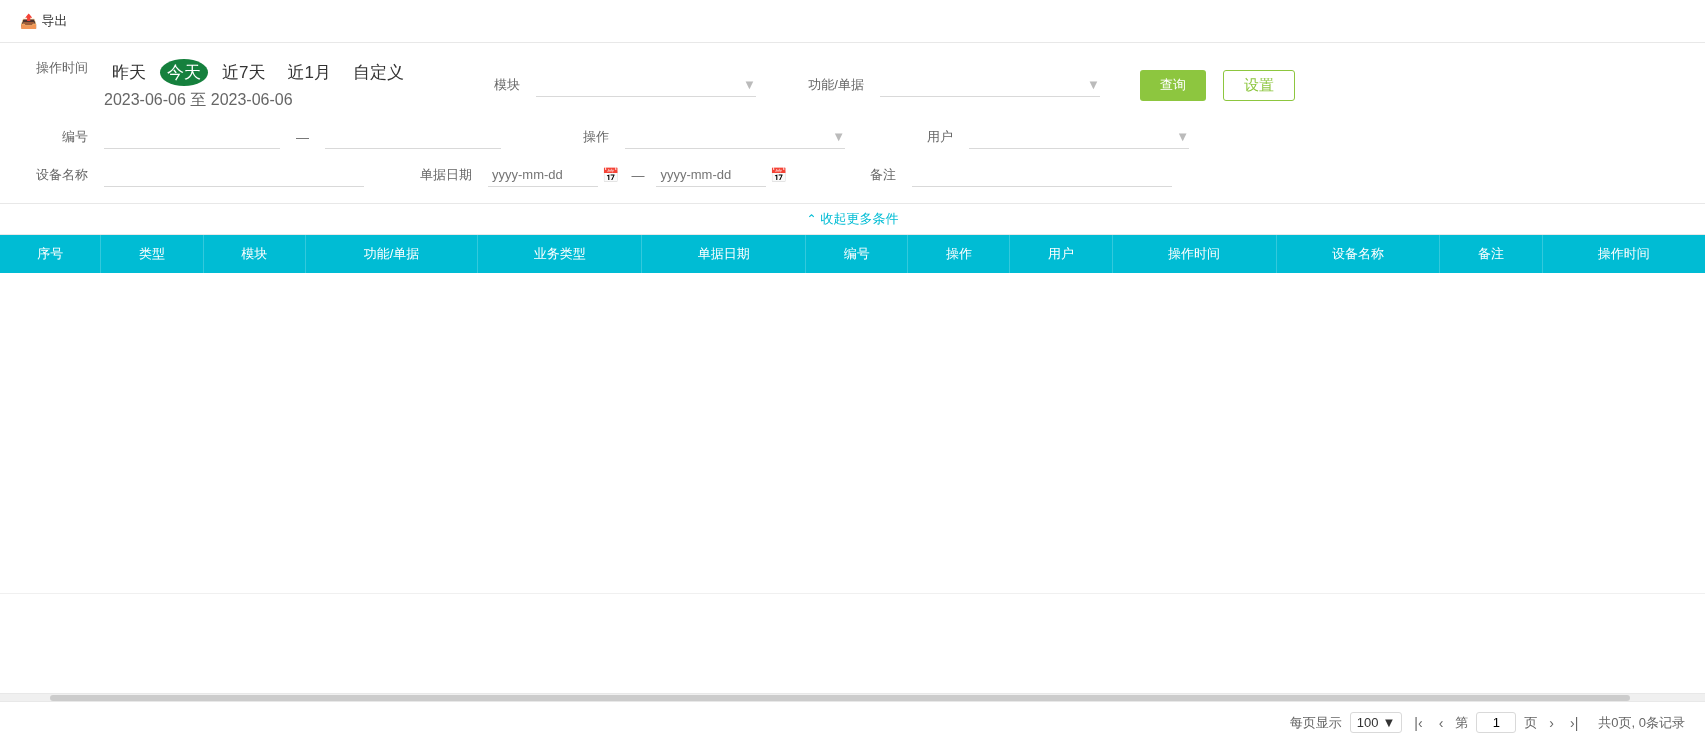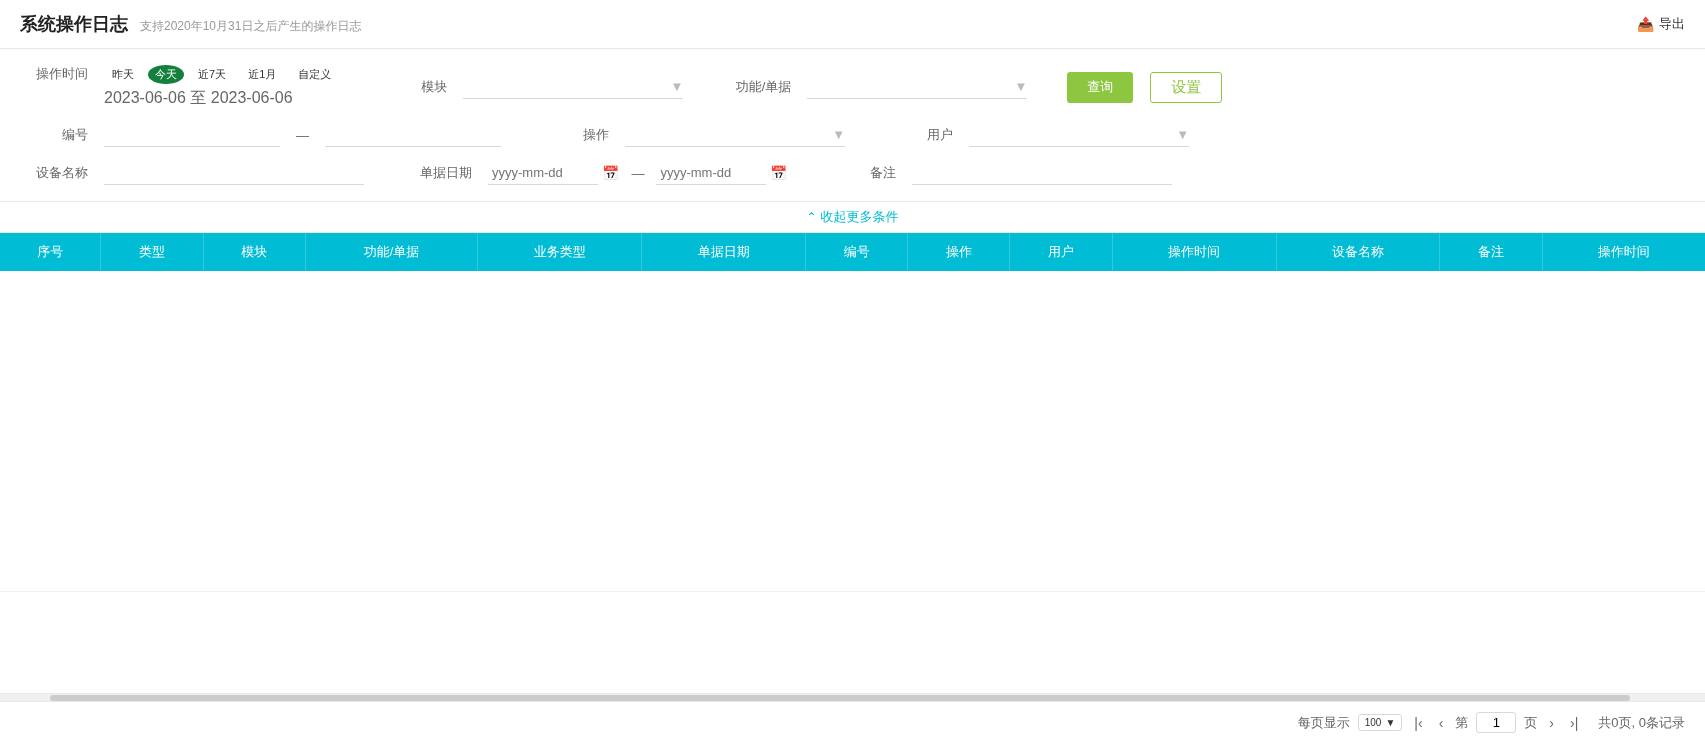--- a/index.html
+++ b/index.html
@@ -18,21 +18,21 @@
     
     .filter-area { background: #fff; padding: 16px 20px; border-bottom: 1px solid #e8e8e8; }
     .filter-row { display: flex; align-items: center; margin-bottom: 14px; gap: 0; }
     .filter-row:last-of-type { margin-bottom: 0; }
 
     .filter-label { color: #666; width: 68px; text-align: right; flex-shrink: 0; margin-right: 8px; }
 
     
     .time-filter-group { display: flex; flex-direction: column; }
     .time-buttons { display: flex; align-items: center; gap: 6px; }
-    .time-btn { padding: 2px 8px; border-radius: 3px; border: none; background: transparent; cursor: pointer; font-size: 11px; color: #333; }
+    .time-btn { padding: 2px 8px; border-radius: 3px; border: none; background: transparent; cursor: pointer; font-size: 17px; color: #333; }
     .time-btn.active { background: #15803d; color: #fff; border-radius: 50%; padding: 2px 7px; }
     .time-range { font-size: 16px; color: #666; margin-top: 4px; }
     .filter-select { display: flex; align-items: center; border-bottom: 1px solid #d9d9d9; padding: 4px 0; min-width: 220px; cursor: pointer; justify-content: space-between; }
     .filter-select span { color: #bbb; font-size: 13px; }
     .dropdown-arrow { color: #00bcd4; font-size: 12px; margin-left: 4px; }
 
     
     .filter-input { border: none; border-bottom: 1px solid #d9d9d9; outline: none; padding: 4px 0; font-size: 13px; color: #333; background: transparent; min-width: 160px; }
     .input-dash { margin: 0 8px; color: #666; }
 
@@ -63,38 +63,34 @@
     
     .empty-area { height: 320px; }
 
     
     .scrollbar-area { height: 8px; background: #f0f0f0; border-top: 1px solid #e8e8e8; position: relative; overflow: hidden; }
     .scrollbar-thumb { height: 6px; background: #ccc; border-radius: 3px; width: 1580px; position: absolute; left: 50px; top: 1px; }
 
     
     .pagination-bar { background: #fff; padding: 10px 20px; display: flex; align-items: center; justify-content: flex-end; gap: 8px; border-top: 1px solid #e8e8e8; font-size: 13px; }
     .per-page-label { color: #666; }
-    .per-page-select { border: 1px solid #d9d9d9; border-radius: 3px; padding: 2px 6px; font-size: 10px; cursor: pointer; display: inline-flex; align-items: center; gap: 4px; }
+    .per-page-select { border: 1px solid #d9d9d9; border-radius: 3px; padding: 2px 6px; font-size: 13px; cursor: pointer; display: inline-flex; align-items: center; gap: 4px; }
     .page-nav-btn { border: none; background: none; cursor: pointer; color: #666; font-size: 14px; padding: 2px 4px; }
     .page-nav-btn:disabled { color: #ccc; cursor: default; }
     .page-input { border: 1px solid #d9d9d9; border-radius: 3px; width: 40px; text-align: center; padding: 2px 4px; font-size: 13px; }
     .page-text { color: #666; }
     .total-text { color: #666; margin-left: 8px; }
     .filter-col { display: flex; align-items: center; gap: 8px; }
   </style>
 </head>
 <body>
 
 <div class="page-wrapper">
 
   <div class="page-header">
-    <div class="header-left">
-      <span class="page-title">系统操作日志</span>
-      <span class="page-subtitle">支持2020年10月31日之后产生的操作日志</span>
-    </div>
     <button class="export-btn">
       <span class="export-icon">📤</span>
       <span>导出</span>
     </button>
   </div>
 
   <div class="filter-area">
 
     <div class="filter-row">
 

